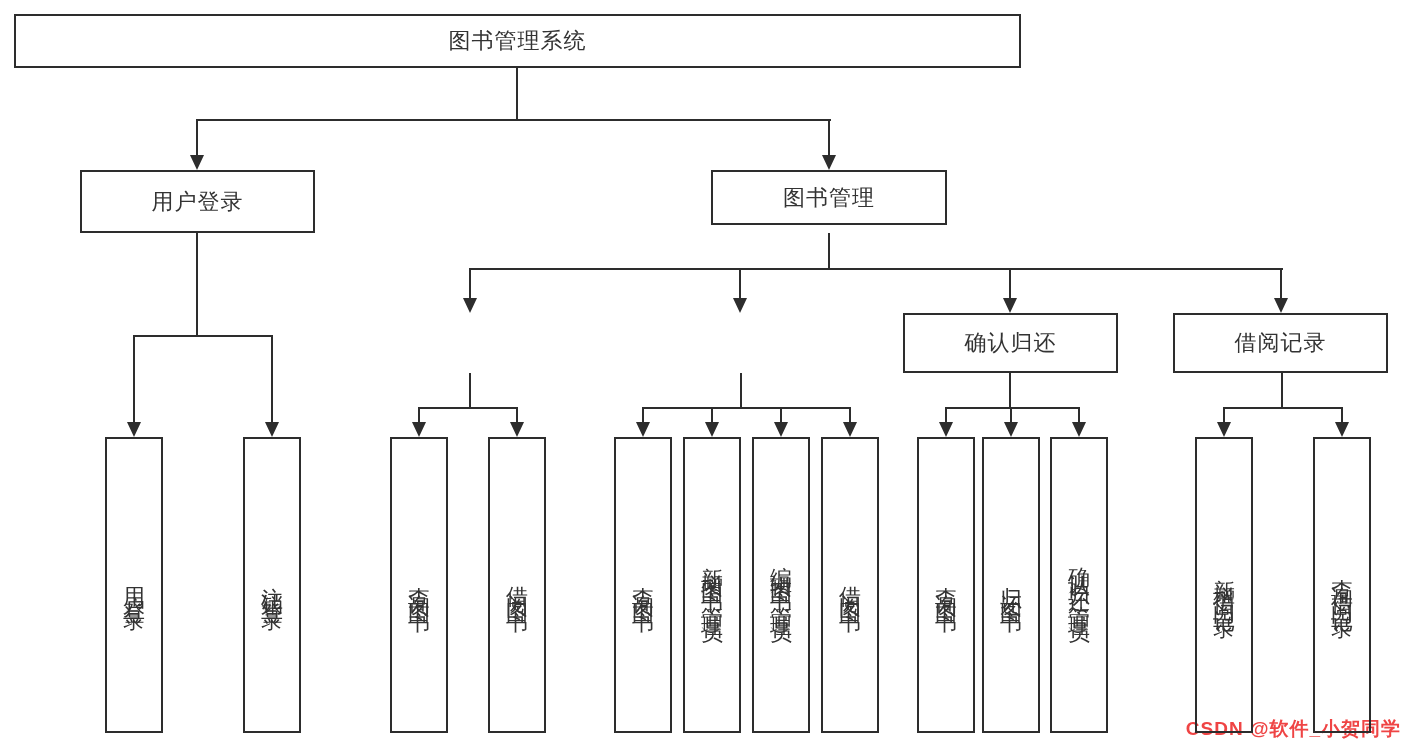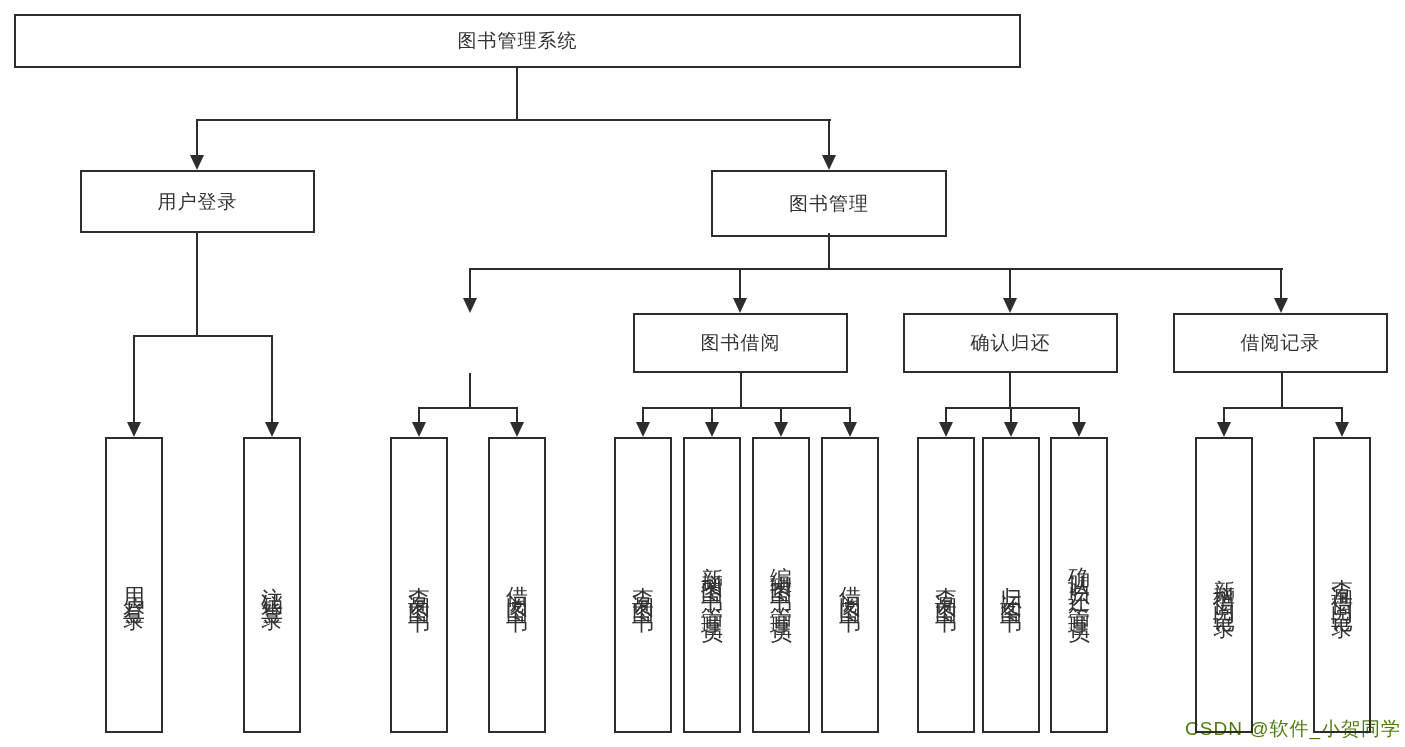--- a/index.html
+++ b/index.html
@@ -4,35 +4,35 @@
 <style>
   html,body { margin:0; padding:0; background:#ffffff; }
   #canvas {
     position:relative; width:1405px; height:747px; background:#ffffff;
     font-family:"Liberation Sans", sans-serif; color:#333333; overflow:hidden;
   }
   .box {
     position:absolute; box-sizing:border-box; background:#ffffff;
     border:2px solid #2d2d2d; display:flex; align-items:center; justify-content:center;
   }
-  .hlabel { font-size:19px; color:#333333; letter-spacing:1px; white-space:nowrap; }
+  .hlabel { font-size:22px; color:#333333; letter-spacing:1px; white-space:nowrap; }
   .vlabel {
     writing-mode:vertical-rl; font-size:22px; color:#333333;
     letter-spacing:8px; line-height:1; white-space:nowrap;
   }
   .vline { position:absolute; width:2px; background:#2d2d2d; }
   .hline { position:absolute; height:2px; background:#2d2d2d; }
   .arrow {
     position:absolute; width:0; height:0;
     border-left:7px solid transparent; border-right:7px solid transparent;
     border-top:15px solid #2d2d2d;
   }
   .watermark {
-    position:absolute; right:4px; top:716px; font-size:19px; color:#4d7c0f;
-    letter-spacing:1px; z-index:5; mix-blend-mode:darken; white-space:nowrap;
+    position:absolute; right:4px; top:716px; font-size:19px; color:#ef4444;
+    letter-spacing:1px; z-index:5; mix-blend-mode:darken; white-space:nowrap;font-weight:bold;
   }
 </style>
 </head>
 <body>
 
 <div id="canvas">
 
   <div class="box" style="left:14px; top:14px; width:1007px; height:54px;">
     <span class="hlabel">图书管理系统</span>
   </div>
@@ -40,21 +40,21 @@
   <div class="vline" style="left:516px; top:68px; height:53px;"></div>
   <div class="hline" style="left:196px; top:119px; width:635px;"></div>
   <div class="vline" style="left:196px; top:119px; height:39px;"></div>
   <div class="arrow" style="left:190px; top:155px;"></div>
   <div class="vline" style="left:828px; top:119px; height:39px;"></div>
   <div class="arrow" style="left:822px; top:155px;"></div>
 
   <div class="box" style="left:80px; top:170px; width:235px; height:63px;">
     <span class="hlabel">用户登录</span>
   </div>
-  <div class="box" style="left:711px; top:170px; width:236px; height:67px;">
+  <div class="box" style="left:711px; top:170px; width:236px; height:55px;">
     <span class="hlabel">图书管理</span>
   </div>
 
   <div class="vline" style="left:196px; top:233px; height:103px;"></div>
   <div class="hline" style="left:133px; top:335px; width:140px;"></div>
   <div class="vline" style="left:133px; top:335px; height:87px;"></div>
   <div class="arrow" style="left:127px; top:422px;"></div>
   <div class="vline" style="left:271px; top:335px; height:87px;"></div>
   <div class="arrow" style="left:265px; top:422px;"></div>
 
@@ -62,23 +62,20 @@
   <div class="hline" style="left:469px; top:268px; width:814px;"></div>
   <div class="vline" style="left:469px; top:268px; height:31px;"></div>
   <div class="arrow" style="left:463px; top:298px;"></div>
   <div class="vline" style="left:739px; top:268px; height:31px;"></div>
   <div class="arrow" style="left:733px; top:298px;"></div>
   <div class="vline" style="left:1009px; top:268px; height:31px;"></div>
   <div class="arrow" style="left:1003px; top:298px;"></div>
   <div class="vline" style="left:1280px; top:268px; height:31px;"></div>
   <div class="arrow" style="left:1274px; top:298px;"></div>
 
-  <div class="box" style="left:633px; top:313px; width:215px; height:60px;">
-    <span class="hlabel">图书借阅</span>
-  </div>
   <div class="box" style="left:903px; top:313px; width:215px; height:60px;">
     <span class="hlabel">确认归还</span>
   </div>
   <div class="box" style="left:1173px; top:313px; width:215px; height:60px;">
     <span class="hlabel">借阅记录</span>
   </div>
 
   <div class="vline" style="left:469px; top:373px; height:35px;"></div>
   <div class="vline" style="left:740px; top:373px; height:35px;"></div>
   <div class="vline" style="left:1009px; top:373px; height:35px;"></div>

